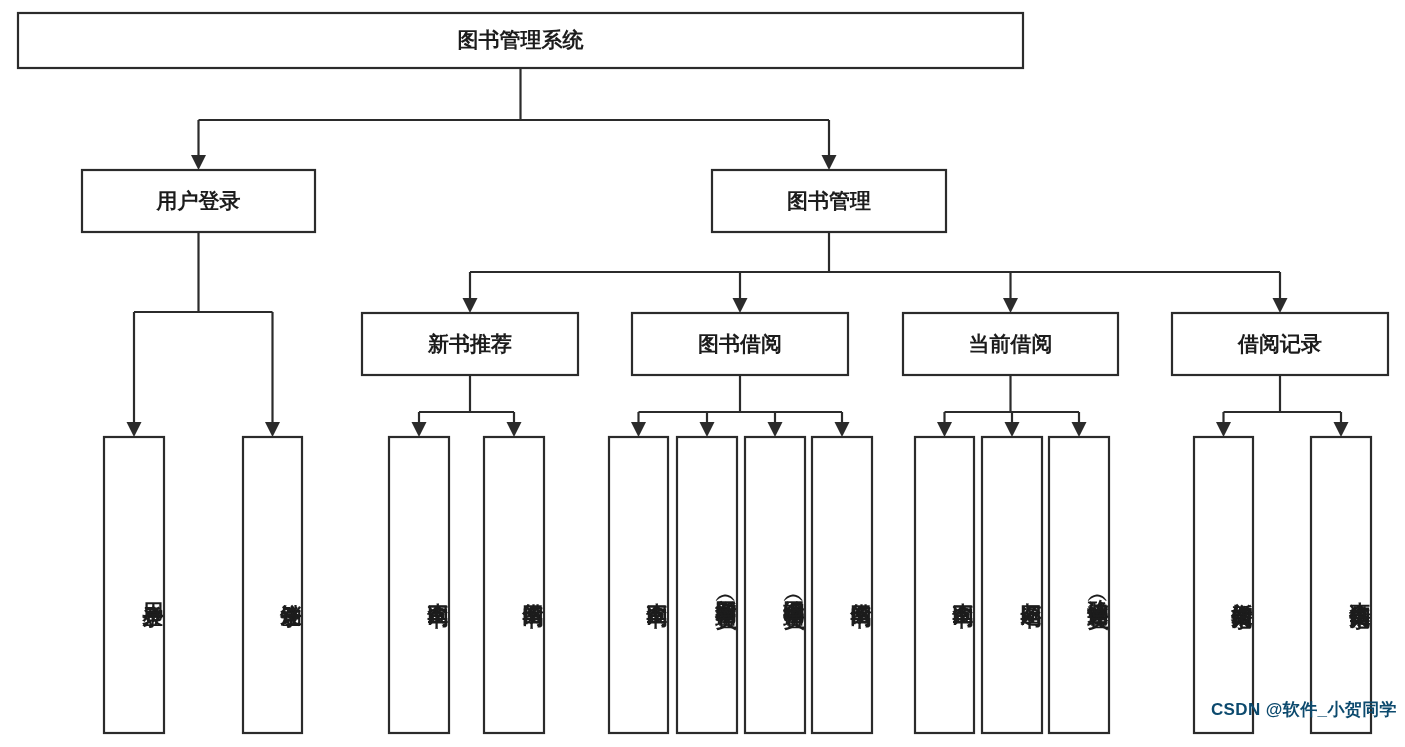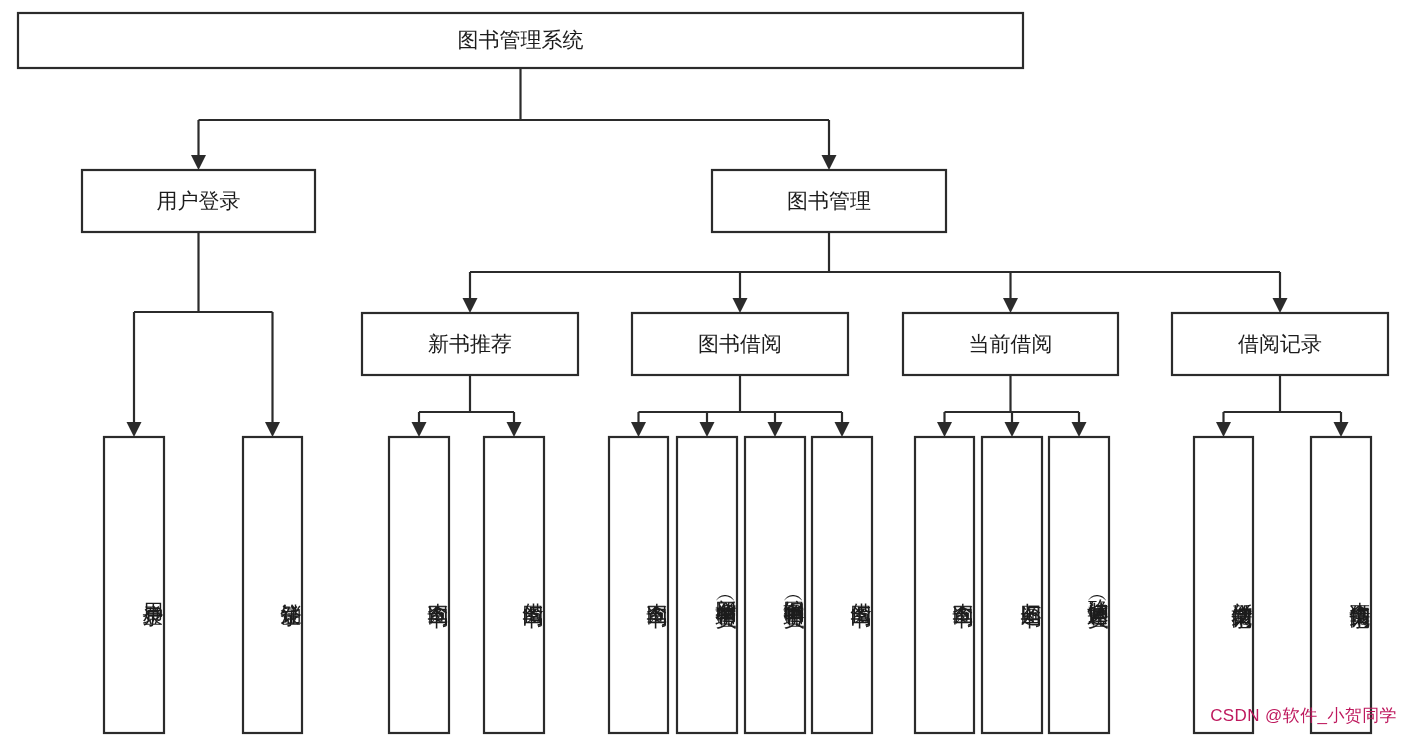--- a/index.html
+++ b/index.html
@@ -11,20 +11,21 @@
     width: 1405px;
     height: 747px;
     font-family: "Liberation Sans", "DejaVu Sans", sans-serif;
     position: relative;
     overflow: hidden;
   }
   #diagram-root {
     position: relative;
     width: 1405px;
     height: 727px;
+    font-weight: bold;
   }
   svg.diagram-canvas {
     position: absolute;
     left: 0;
     top: 0;
     width: 1405px;
     height: 747px;
   }
   .node-box {
     fill: #ffffff;
@@ -60,24 +61,24 @@
     text-align: center;
     display: flex;
     align-items: flex-start;
     justify-content: center;
     white-space: nowrap;
     pointer-events: none;
   }
   .watermark {
     position: absolute;
     right: 8px;
-    bottom: 0;
+    bottom: 6px;
     font-family: "Liberation Sans", "DejaVu Sans", sans-serif;
     font-size: 17px;
-    color: #be185d;
+    color: #0c4a6e;
     letter-spacing: 0.4px;
     white-space: nowrap;
   }
 </style>
 </head>
 <body>
 
 <div id="diagram-root">
 
   <svg class="diagram-canvas" viewBox="0 0 1405 747">

